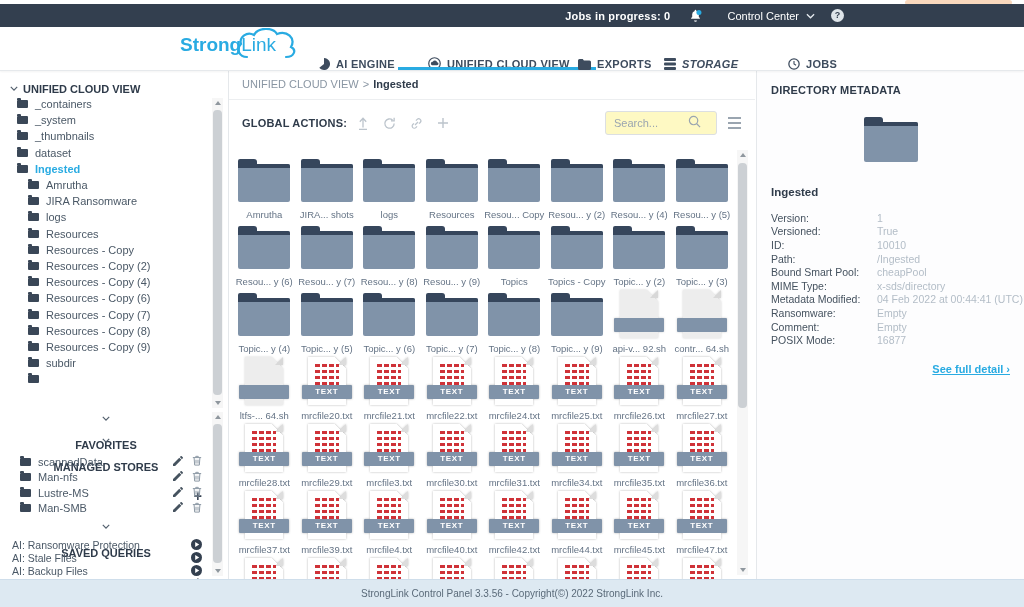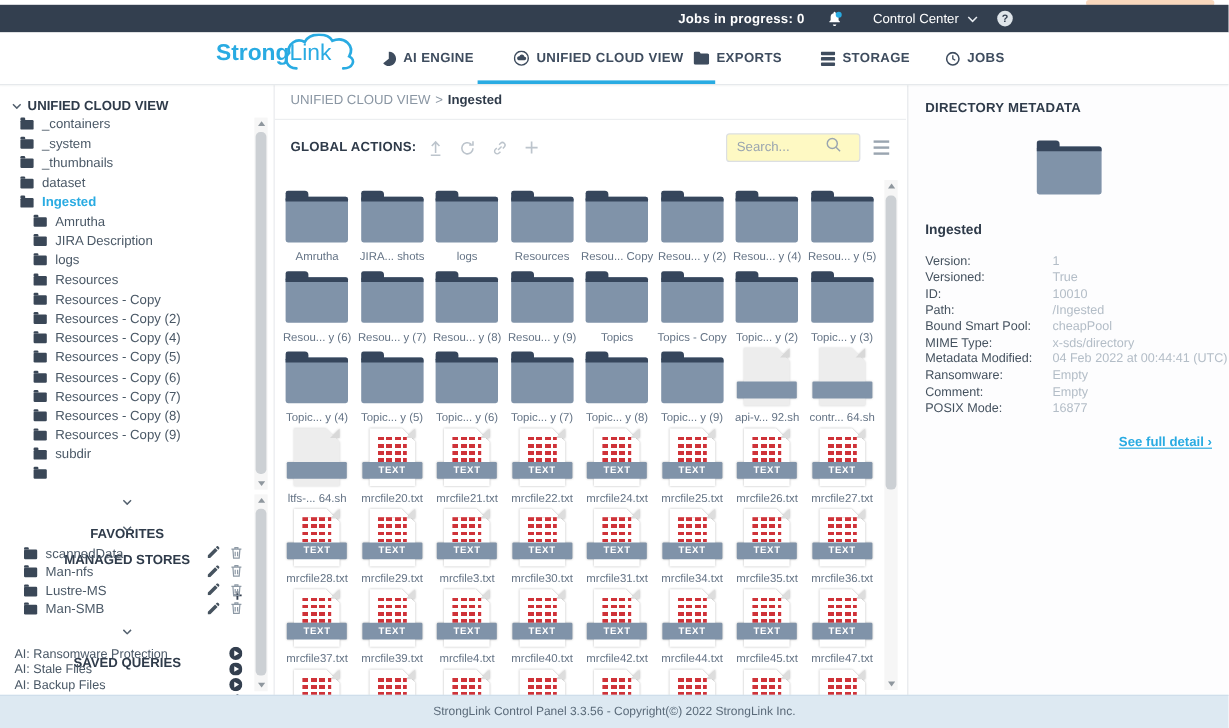--- a/index.html
+++ b/index.html
@@ -15,21 +15,21 @@
   .cc-chevron{margin-left:7px;display:flex;color:#e6ebf0;}
   .help-circle{margin-left:16px;width:13px;height:13px;border-radius:50%;background:#dfe5ea;color:#333f4f;
                font-size:9px;font-weight:700;text-align:center;line-height:13px;}
   
   .header{position:absolute;left:0;top:27px;width:100%;height:43px;background:#fff;border-bottom:1px solid #e6e9ec;
           box-shadow:0 1px 2px rgba(0,0,0,.05);z-index:5;}
   .logo{position:absolute;left:180px;top:7px;font-size:19px;color:#29abe2;}
   .logo .strong{font-weight:700;}
   .logo .link{font-weight:400;}
   .logo-cloud{position:absolute;left:55px;top:-6px;pointer-events:none;}
-  .nav-tab{position:absolute;top:0;height:43px;display:flex;align-items:center;gap:6px;
+  .nav-tab{position:absolute;top:0;height:43px;display:flex;align-items:flex-end;gap:6px;
            font-size:11px;font-weight:700;color:#3e4c5e;letter-spacing:.3px;cursor:default;}
   .nav-tab .tab-icon{display:flex;color:#3e4c5e;}
   .nav-tab.active::after{content:"";position:absolute;left:-30px;right:-26px;bottom:0;height:3px;background:#29abe2;}
   
   .sidebar{position:absolute;left:0;top:70px;width:228px;bottom:27px;background:#fff;border-right:1px solid #e5e8eb;
            font-size:11px;color:#4a5866;overflow:hidden;}
   .tree-header{height:26px;box-sizing:border-box;padding:11px 0 0 10px;display:flex;align-items:center;gap:5px;
                font-weight:700;color:#2f3b4a;}
   .sec-chevron{display:flex;color:#53606e;}
   .tree-wrap{position:relative;height:314px;overflow:hidden;}
@@ -155,21 +155,21 @@
           <span>UNIFIED CLOUD VIEW</span>
         </div>
         <div class="nav-tab" style="left: 578px;">
           <span class="tab-icon">
             <svg width="13" height="11" viewBox="0 0 13 11">
               <path fill="currentColor" d="M0 1.5A1.5 1.5 0 0 1 1.5 0h3.2l1.2 1.5h5.6A1.5 1.5 0 0 1 13 3v6.5A1.5 1.5 0 0 1 11.5 11h-10A1.5 1.5 0 0 1 0 9.5z"></path>
             </svg>
           </span>
           <span>EXPORTS</span>
         </div>
-        <div class="nav-tab" style="left: 684px;">
+        <div class="nav-tab" style="left: 664px; font-style: italic;">
           <span class="tab-icon">
             <svg width="12" height="12" viewBox="0 0 12 12">
               <rect width="12" height="3" rx="1" fill="currentColor"></rect>
               <rect y="4.5" width="12" height="3" rx="1" fill="currentColor"></rect>
               <rect y="9" width="12" height="3" rx="1" fill="currentColor"></rect>
             </svg>
           </span>
           <span>STORAGE</span>
         </div>
         <div class="nav-tab" style="left: 788px;">
@@ -214,45 +214,41 @@
           <div class="tree-item selected">
             <span class="mini-folder"></span>
             <span>Ingested</span>
           </div>
           <div class="tree-item l2">
             <span class="mini-folder"></span>
             <span>Amrutha</span>
           </div>
           <div class="tree-item l2">
             <span class="mini-folder"></span>
-            <span>JIRA Description</span>
+            <span>JIRA Ransomware</span>
           </div>
           <div class="tree-item l2">
             <span class="mini-folder"></span>
             <span>logs</span>
           </div>
           <div class="tree-item l2">
             <span class="mini-folder"></span>
             <span>Resources</span>
           </div>
           <div class="tree-item l2">
             <span class="mini-folder"></span>
             <span>Resources - Copy</span>
           </div>
           <div class="tree-item l2">
             <span class="mini-folder"></span>
             <span>Resources - Copy (2)</span>
           </div>
           <div class="tree-item l2">
             <span class="mini-folder"></span>
             <span>Resources - Copy (4)</span>
-          </div>
-          <div class="tree-item l2">
-            <span class="mini-folder"></span>
-            <span>Resources - Copy (5)</span>
           </div>
           <div class="tree-item l2">
             <span class="mini-folder"></span>
             <span>Resources - Copy (6)</span>
           </div>
           <div class="tree-item l2">
             <span class="mini-folder"></span>
             <span>Resources - Copy (7)</span>
           </div>
           <div class="tree-item l2">

